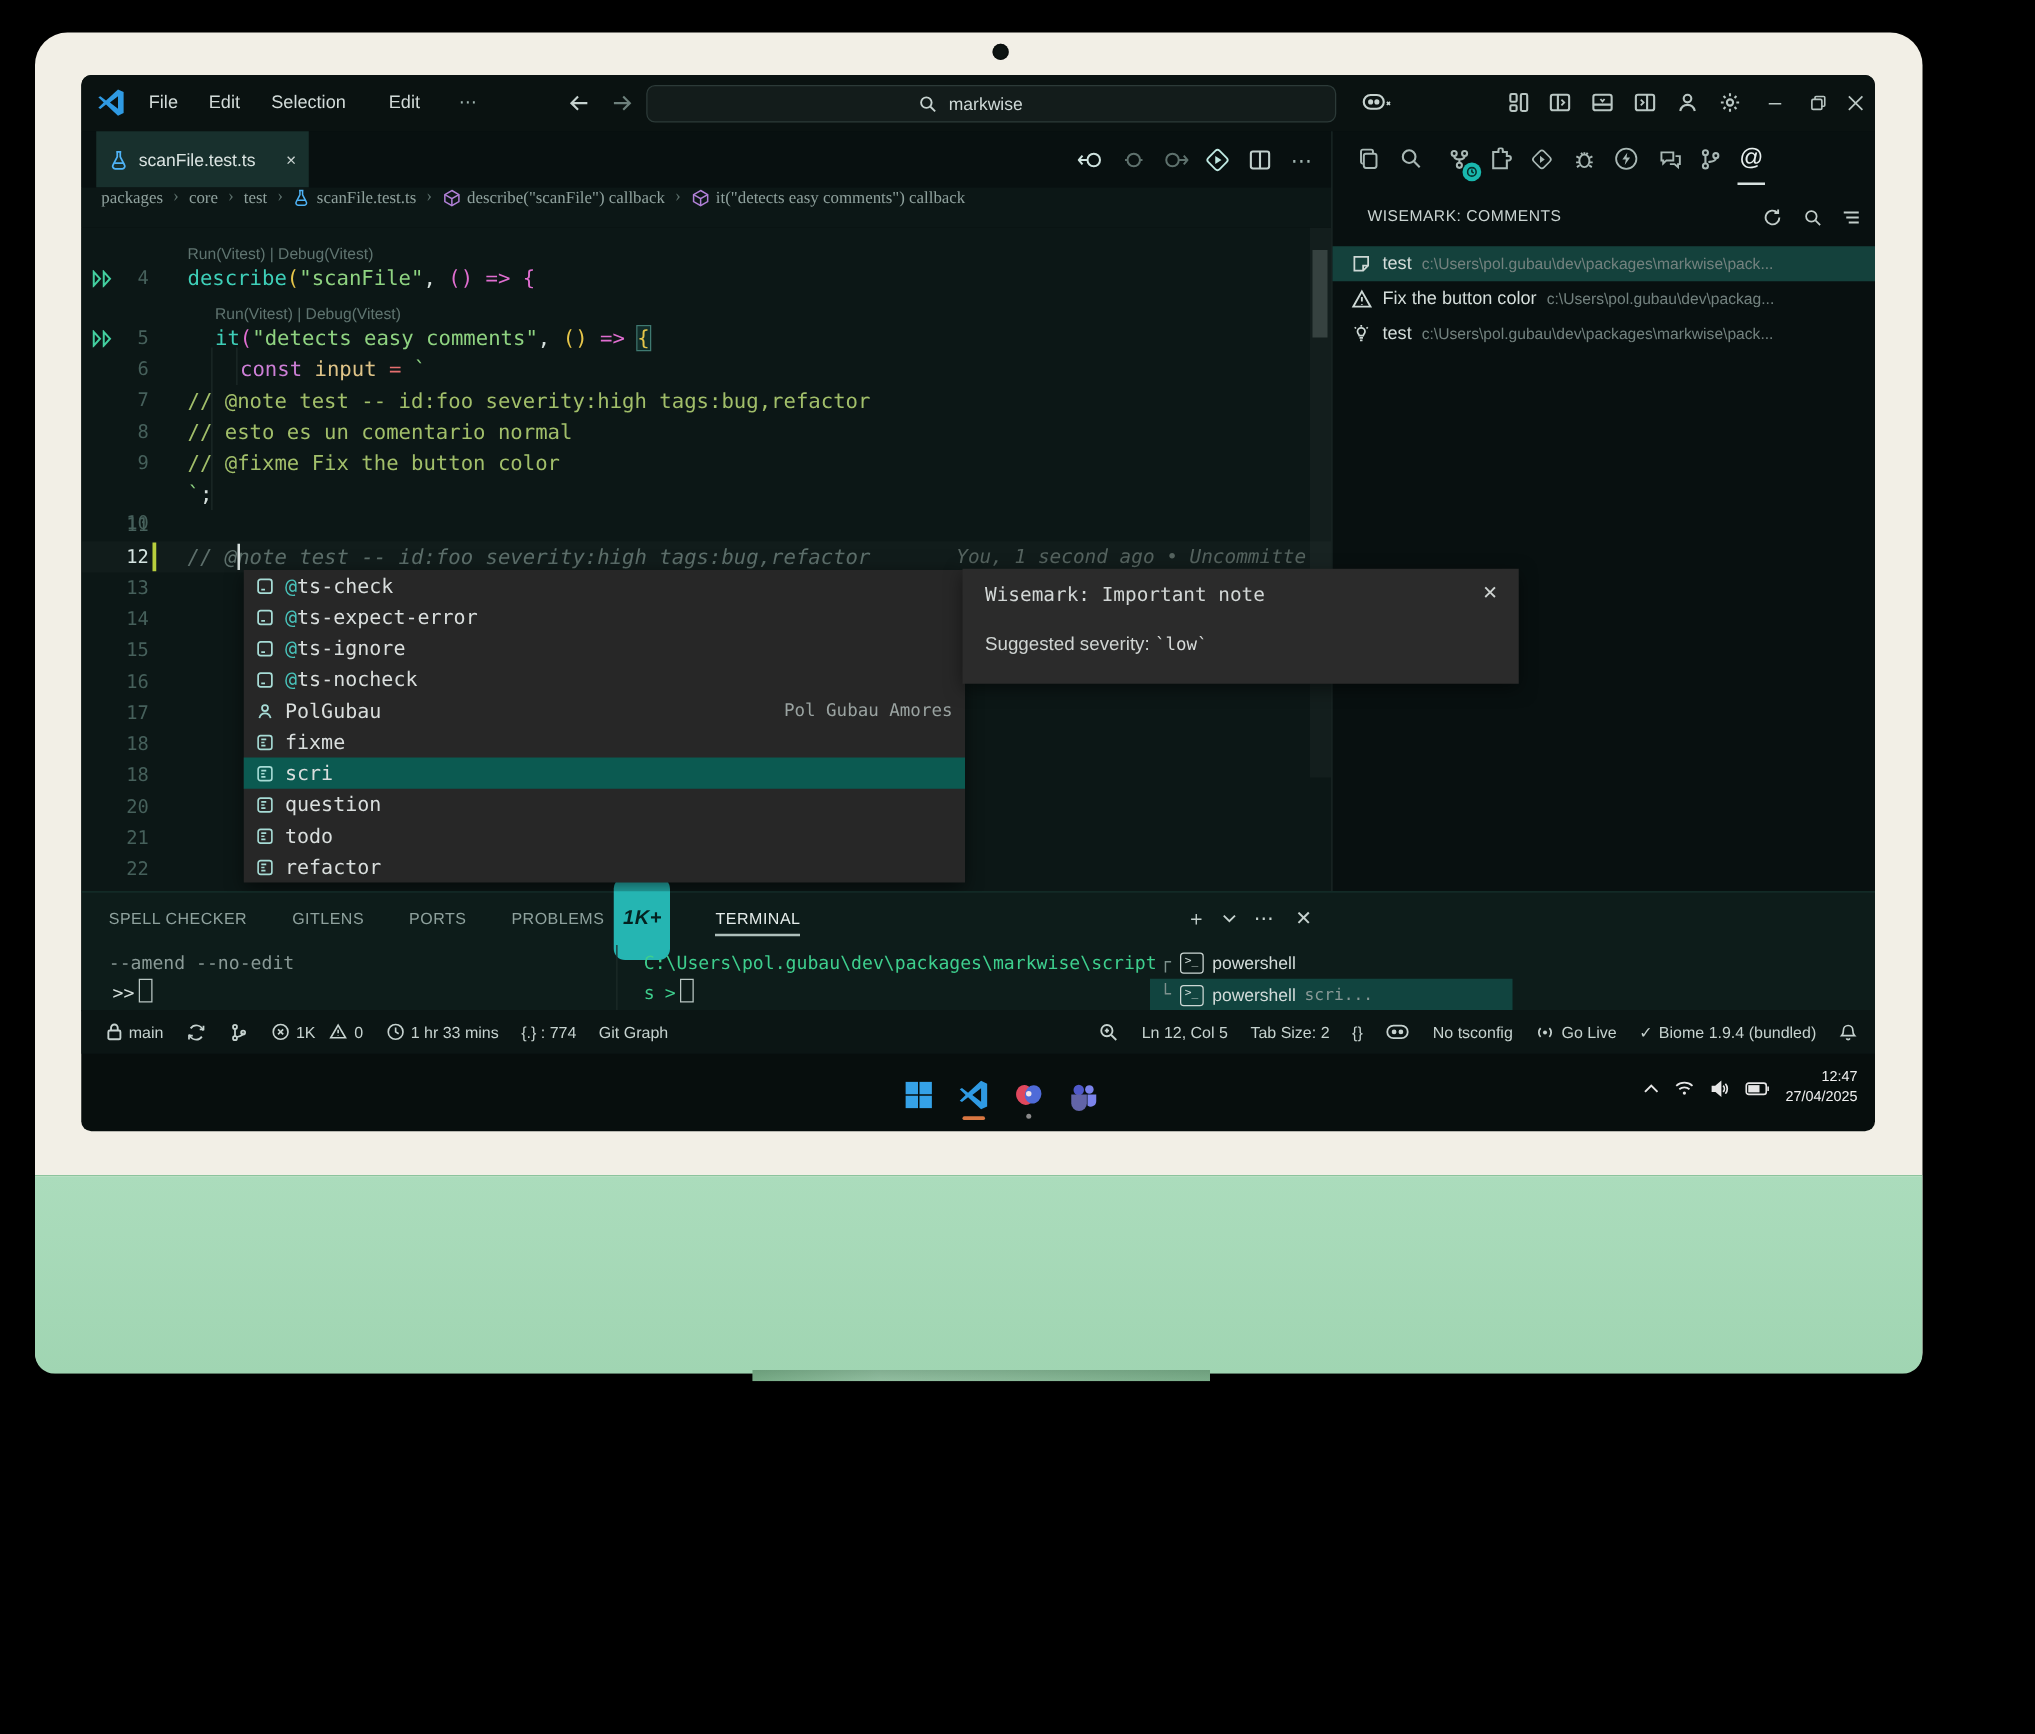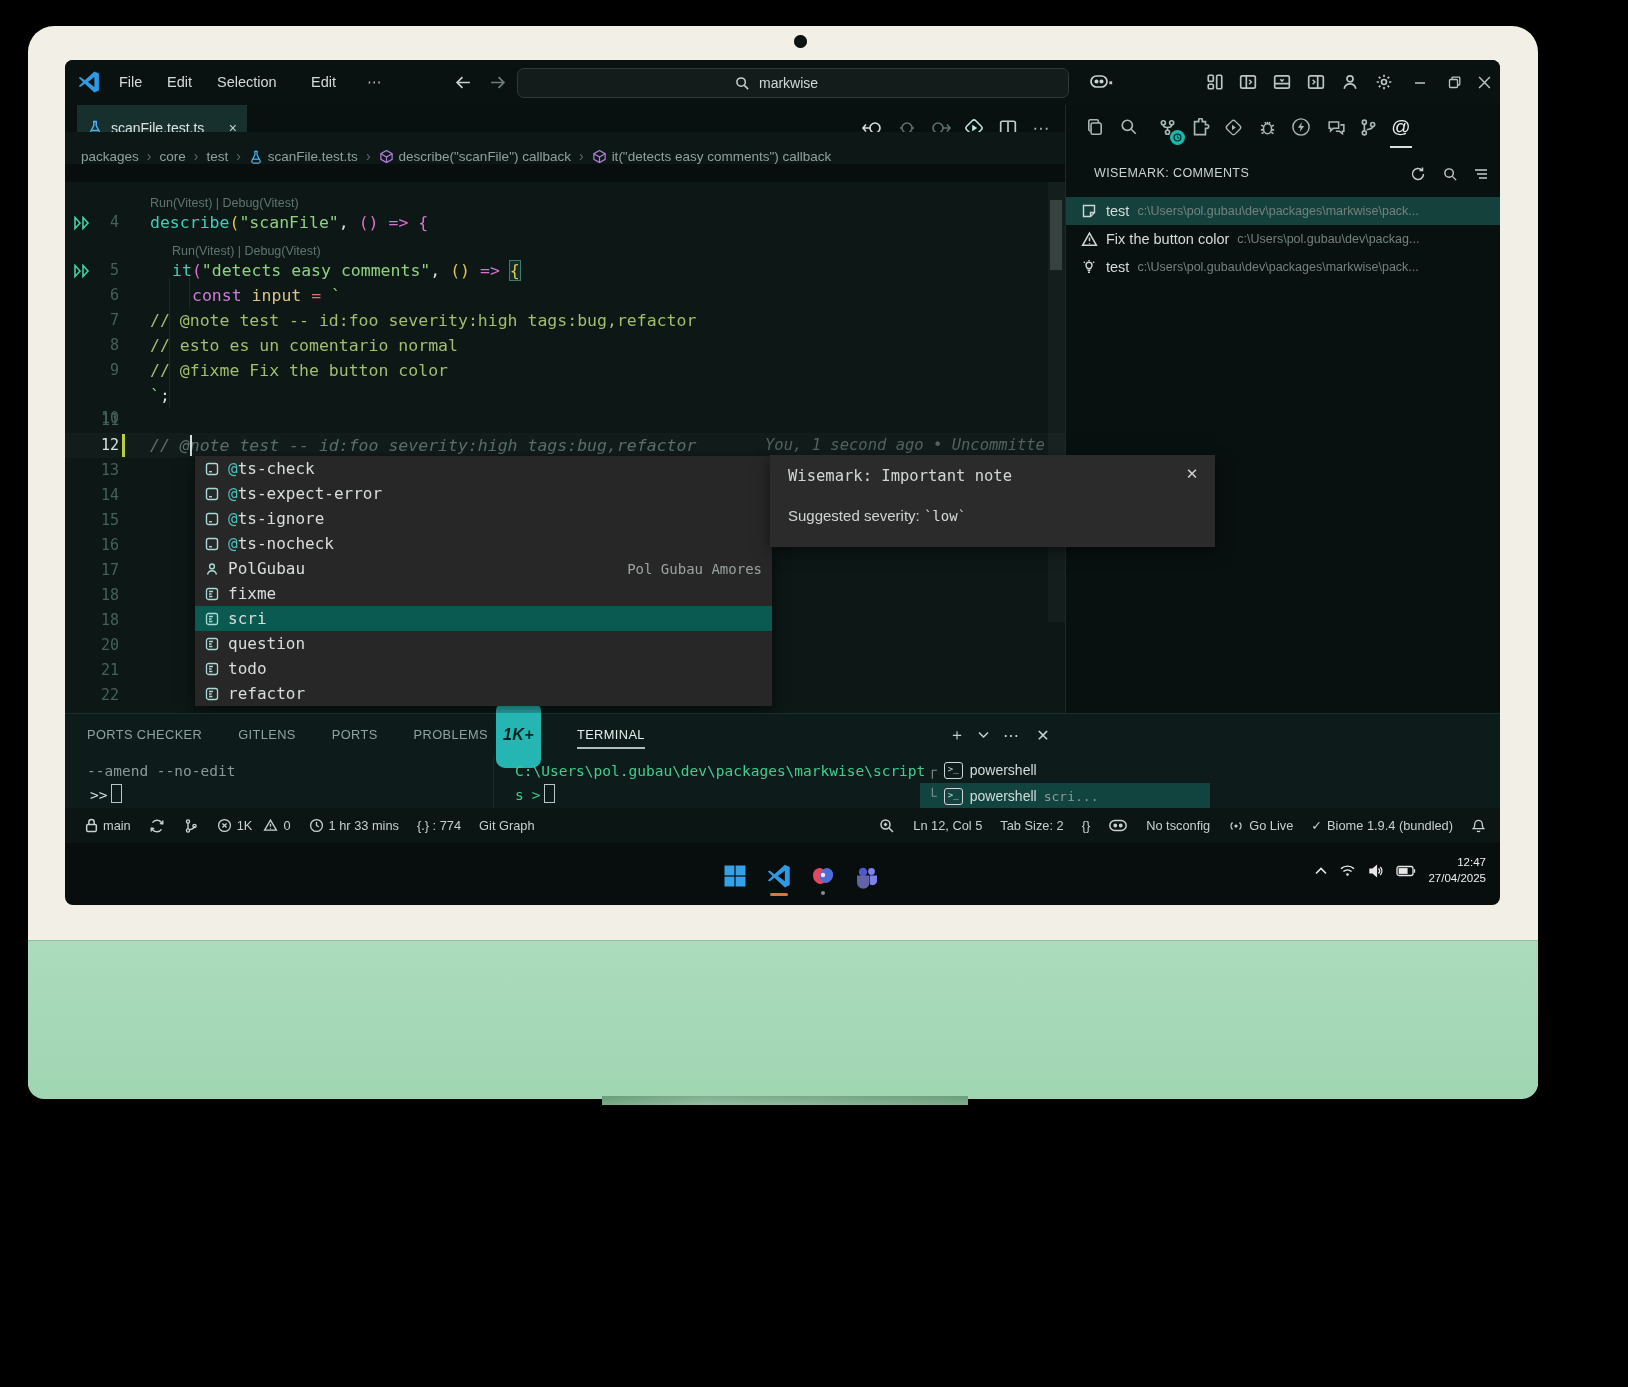--- a/index.html
+++ b/index.html
@@ -28,22 +28,22 @@
   .searchbox{position:absolute;left:452px;top:8px;width:550px;height:28px;background:#131c1b;
              border:1px solid #2c3a38;border-radius:7px;display:flex;align-items:center;justify-content:center;gap:7px;}
   .searchbox input{background:transparent;border:none;outline:none;color:#cfd9d7;font-size:14px;width:90px;
              font-family:"Liberation Sans",sans-serif;}
   .wctl{position:absolute;top:0;height:45px;width:34px;display:flex;align-items:center;justify-content:center;color:#b9c6c3;}
   .tbi{position:absolute;top:7px;width:30px;height:30px;display:flex;align-items:center;justify-content:center;color:#b9c6c3;}
   .tabstrip{position:absolute;left:0;top:45px;width:1000px;height:45px;background:#081010;}
   .tab{position:absolute;left:12px;top:0;height:45px;width:170px;background:#18302d;display:flex;
        align-items:center;gap:8px;padding:0 10px;box-sizing:border-box;color:#dbe4e2;font-size:14px;}
   .eact{position:absolute;top:10px;width:26px;height:26px;display:flex;align-items:center;justify-content:center;color:#9fb3af;}
-  .crumbs{position:absolute;left:0;top:72px;width:1000px;height:32px;background:#0c1716;display:flex;
-          align-items:flex-end;gap:8px;padding-left:16px;font-size:13.5px;color:#8fa19d;}
+  .crumbs{position:absolute;left:0;top:90px;width:1000px;height:32px;background:#0c1716;display:flex;
+          align-items:flex-start;gap:8px;padding-left:16px;font-size:13.5px;color:#8fa19d;font-family:Liberation Serif, serif;}
   .crumb{display:flex;align-items:center;gap:5px;}
   .csep{color:#5c6f6b;font-size:14px;}
   
   .editor{position:absolute;left:0;top:122px;width:1000px;height:531px;background:#0c1716;overflow:hidden;
           font-family:"DejaVu Sans Mono",monospace;}
   .ln{position:absolute;width:50px;text-align:right;font-size:15px;color:#46605b;height:25px;line-height:25px;left:4px;}
   .ln.active{color:#d5e5e2;}
   .cl{position:absolute;height:25px;line-height:25px;font-size:16.5px;white-space:pre;}
   .lens{position:absolute;height:22px;line-height:22px;font-size:12.5px;color:#5f7470;font-family:"Liberation Sans",sans-serif;}
   .runicon{position:absolute;left:8px;width:26px;height:25px;color:#43cf9f;display:flex;align-items:center;}
@@ -586,21 +586,21 @@
               </svg>
           </span>
           <span class="lbl">test</span>
           <span class="pth">c:\Users\pol.gubau\dev\packages\markwise\pack...</span>
         </div>
       </div>
 
       <div class="panel">
         <div class="ptabs">
           <div class="ptab">
-              <span>PORTS CHECKER</span>
+              <span>SPELL CHECKER</span>
             </div>
           <div class="ptab">
               <span>GITLENS</span>
             </div>
           <div class="ptab">
               <span>PORTS</span>
             </div>
           <div class="ptab">
               <span>PROBLEMS</span>
               <span class="pbadge">1K+</span>

